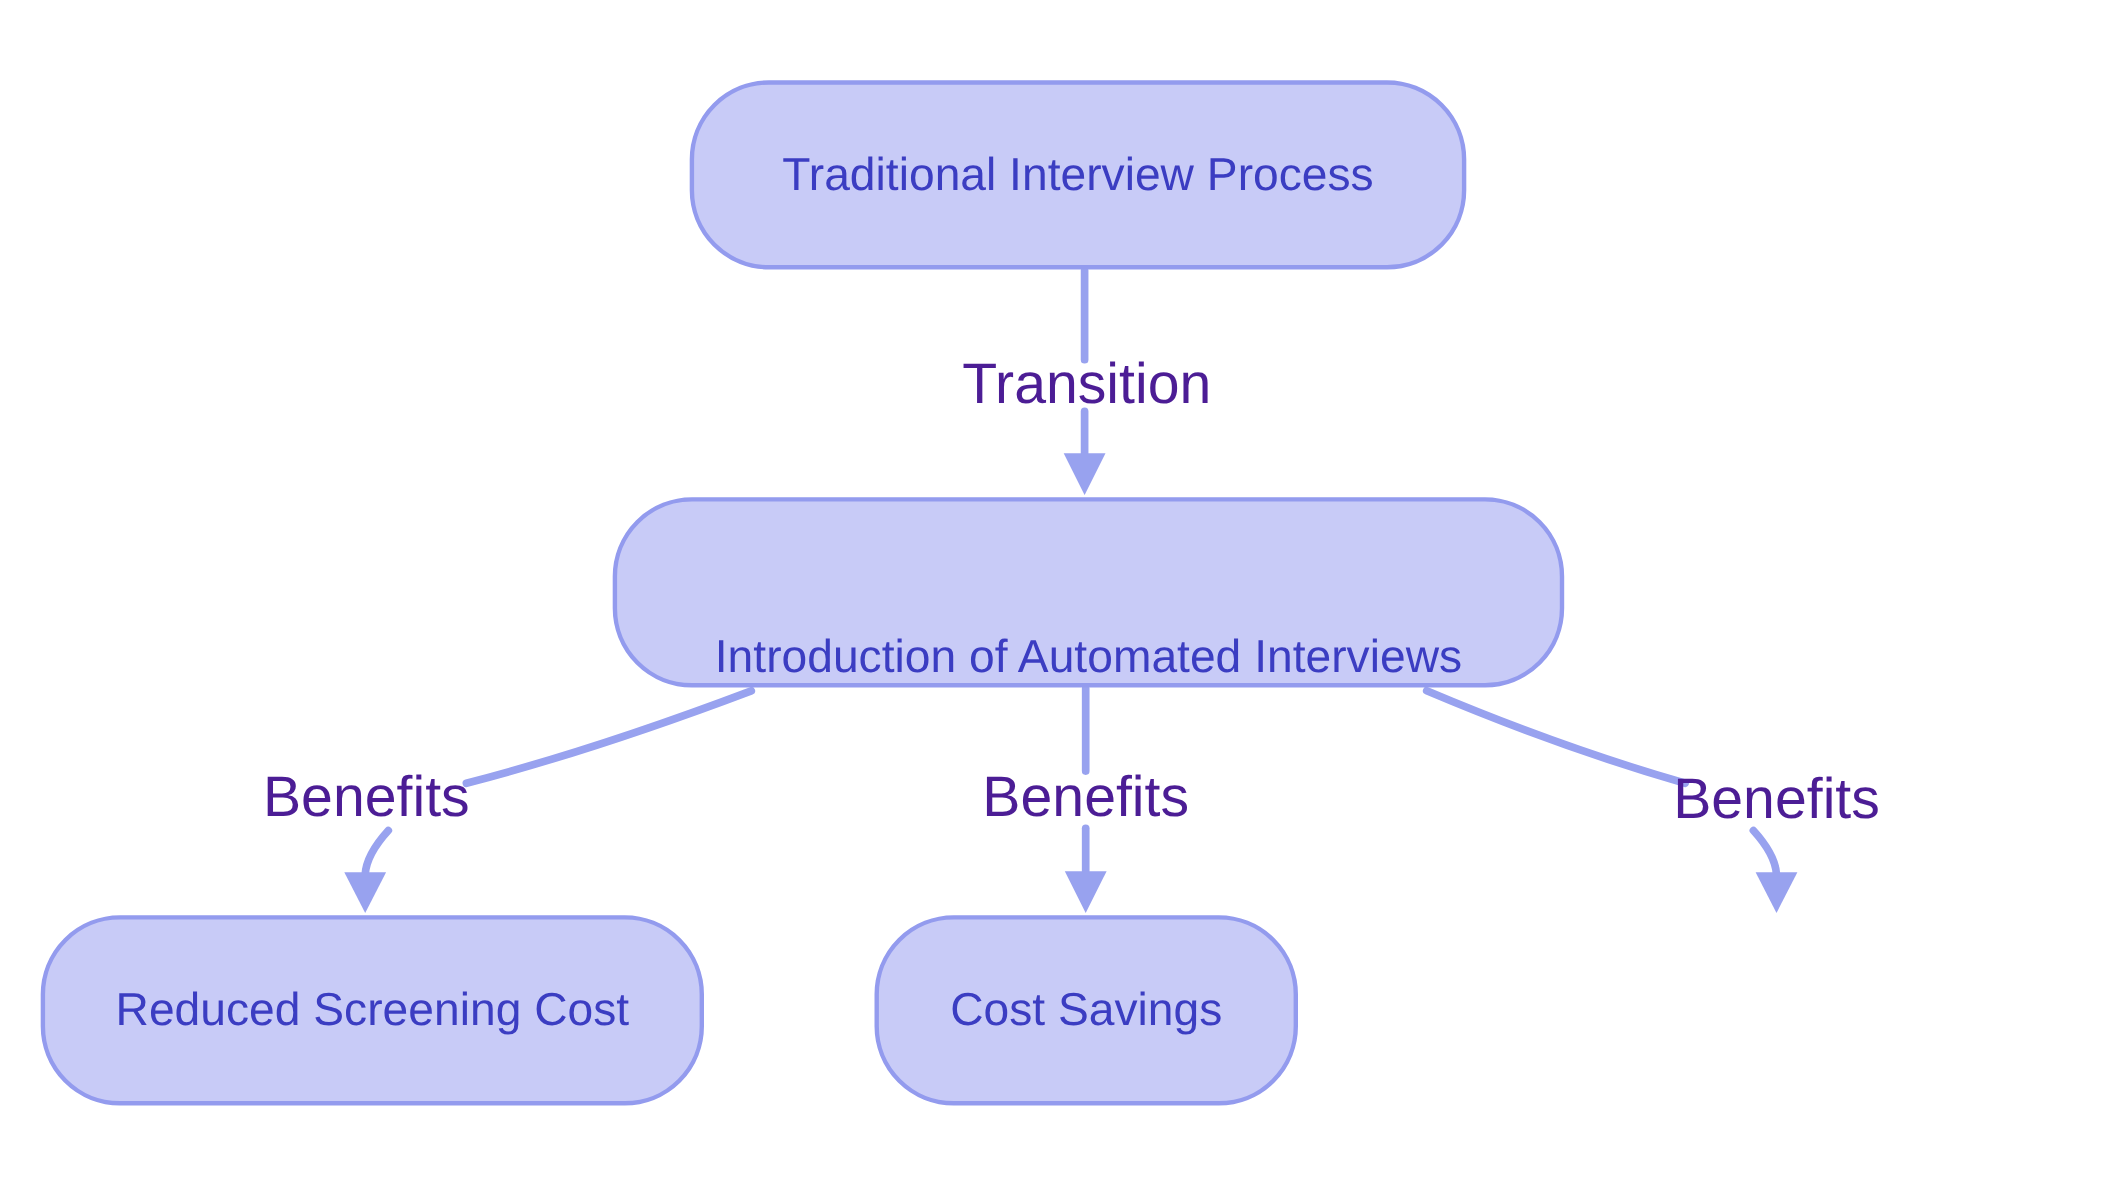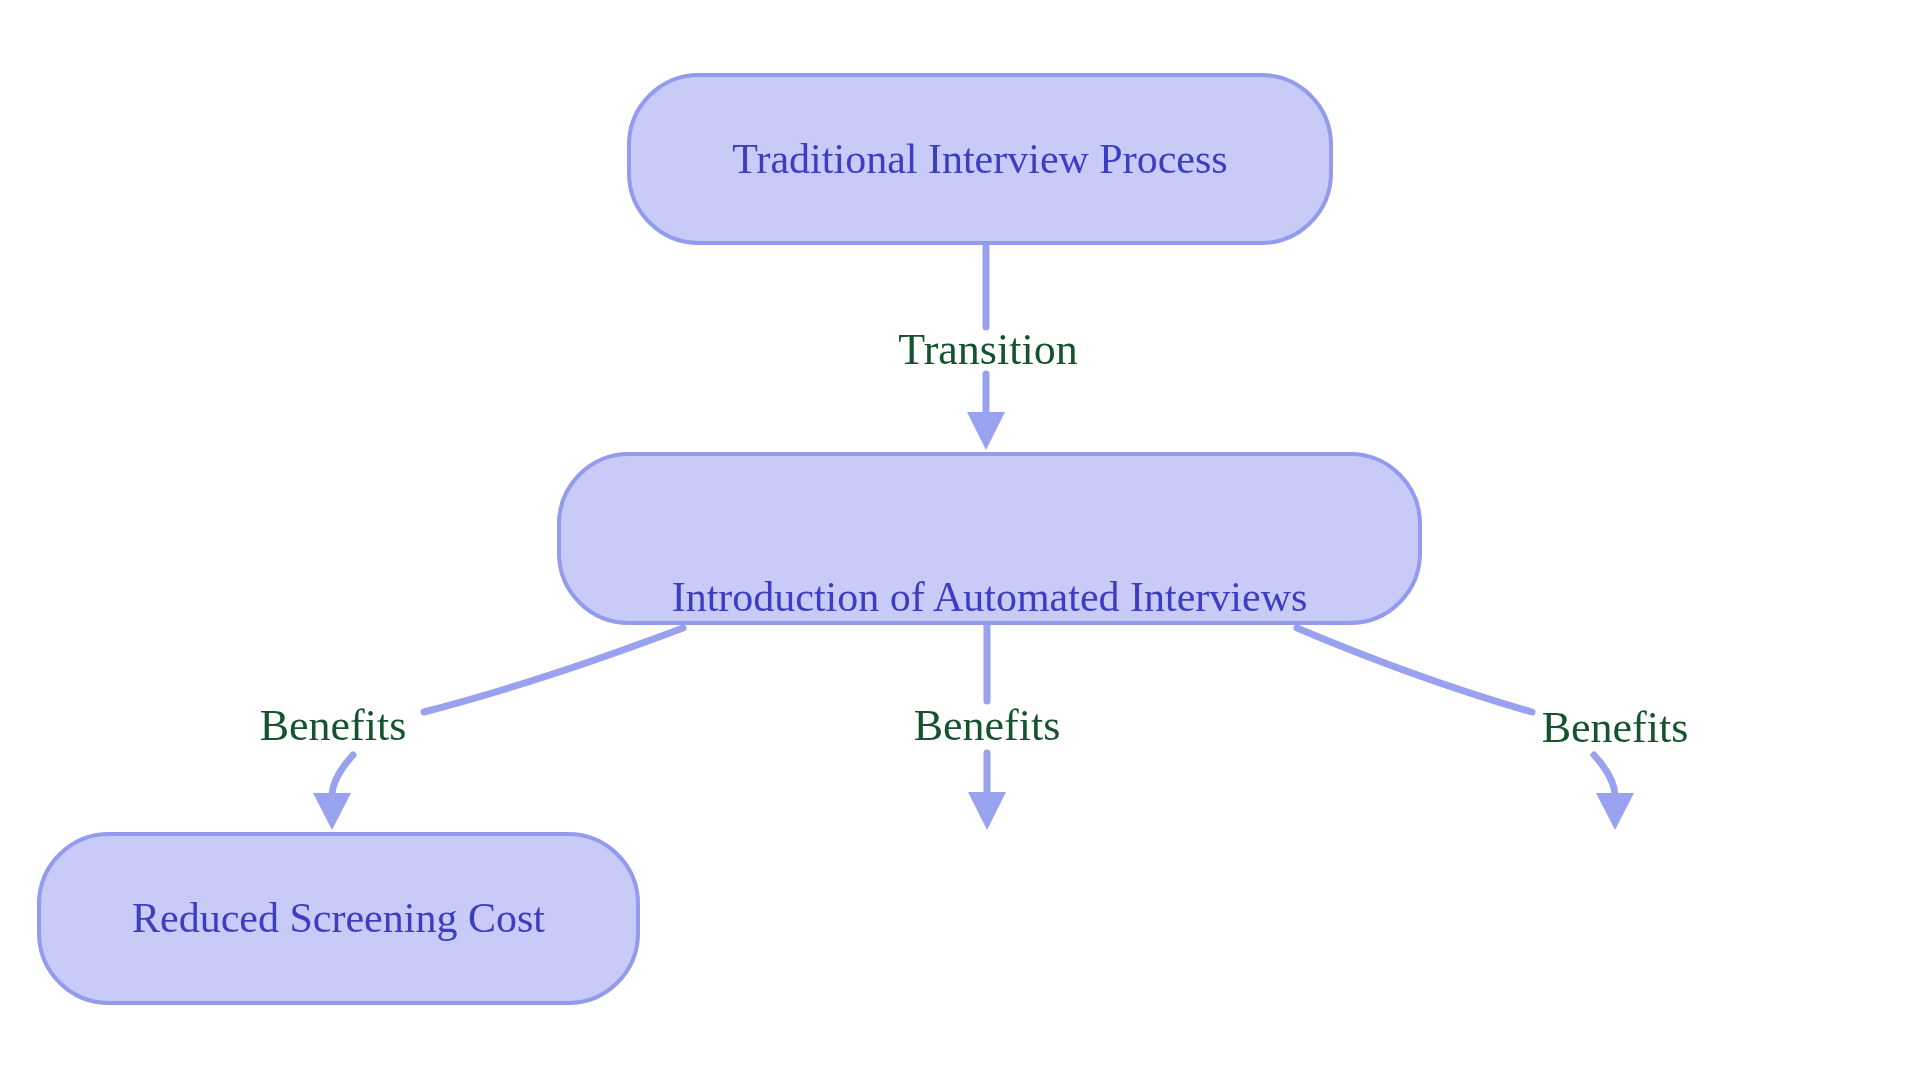--- a/index.html
+++ b/index.html
@@ -5,21 +5,21 @@
   html, body {
     margin: 0;
     padding: 0;
     background: #ffffff;
   }
   .canvas {
     position: relative;
     width: 1920px;
     height: 1083px;
     background: #ffffff;
-    font-family: Liberation Serif, serif;
+    font-family: Liberation Sans, sans-serif;
     overflow: hidden;
   }
   .edges-layer {
     position: absolute;
     left: 0;
     top: 0;
     width: 1920px;
     height: 1083px;
     pointer-events: none;
   }
@@ -43,22 +43,22 @@
     align-items: center;
     justify-content: center;
     text-align: center;
     color: #3b3dc2;
     font-size: 42px;
     line-height: 1.15;
   }
   .edge-label {
     position: absolute;
     transform: translate(-50%, -50%);
-    color: #14532d;
-    font-size: 44px;
+    color: #4c1d95;
+    font-size: 52px;
     white-space: nowrap;
     background: transparent;
   }
   
   .node-traditional { left: 627px; top: 73px;  width: 706px; height: 172px; }
   .node-automated   { left: 557px; top: 452px; width: 865px; height: 173px; align-items: flex-end; }
   .node-reduced     { left: 37px;  top: 832px; width: 603px; height: 173px; }
   .node-cost        { left: 795px; top: 832px; width: 385px; height: 173px; }
   .node-improved    { left: 1333px;top: 832px; width: 492px; height: 173px; }
   
@@ -96,20 +96,23 @@
   </div>
 
   <div class="node node-automated">
     <span>Introduction of Automated Interviews</span>
   </div>
 
   <div class="node node-reduced">
     <span>Reduced Screening Cost</span>
   </div>
 
+  <div class="node node-cost">
+    <span>Cost Savings</span>
+  </div>
 
 
   <div class="edge-label label-transition">Transition</div>
   <div class="edge-label label-benefits-left">Benefits</div>
   <div class="edge-label label-benefits-center">Benefits</div>
   <div class="edge-label label-benefits-right">Benefits</div>
 
 </div>
 
 </body></html>

